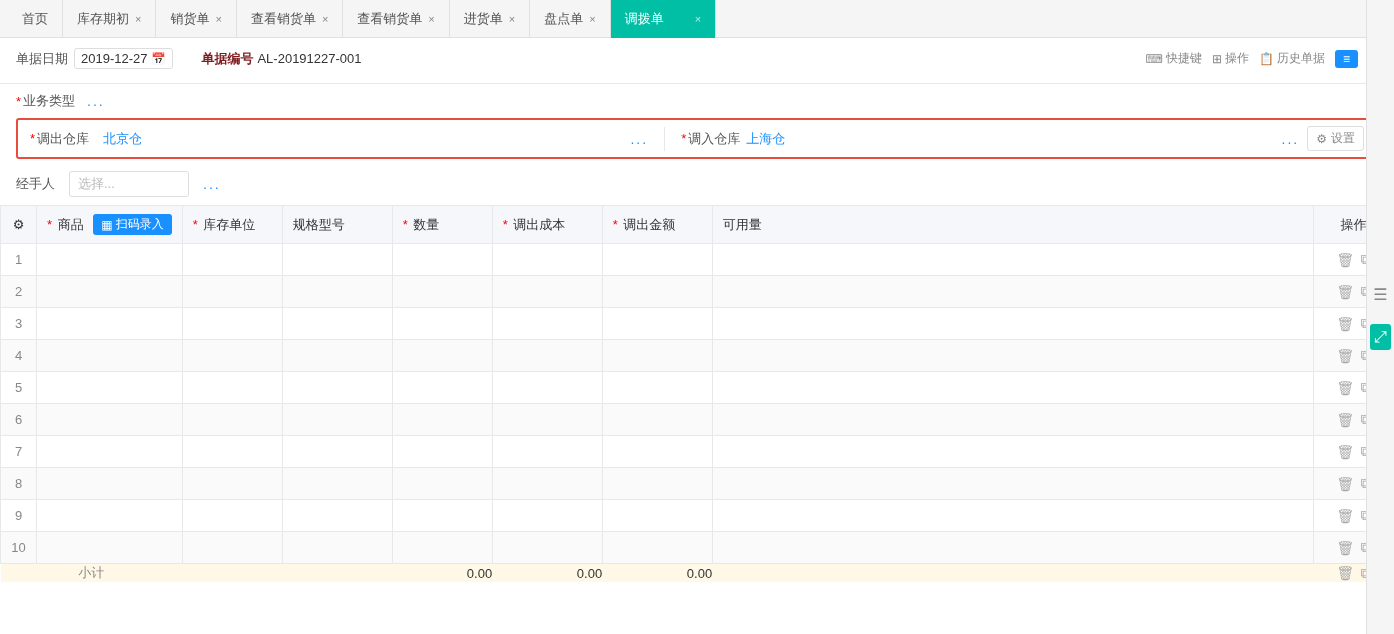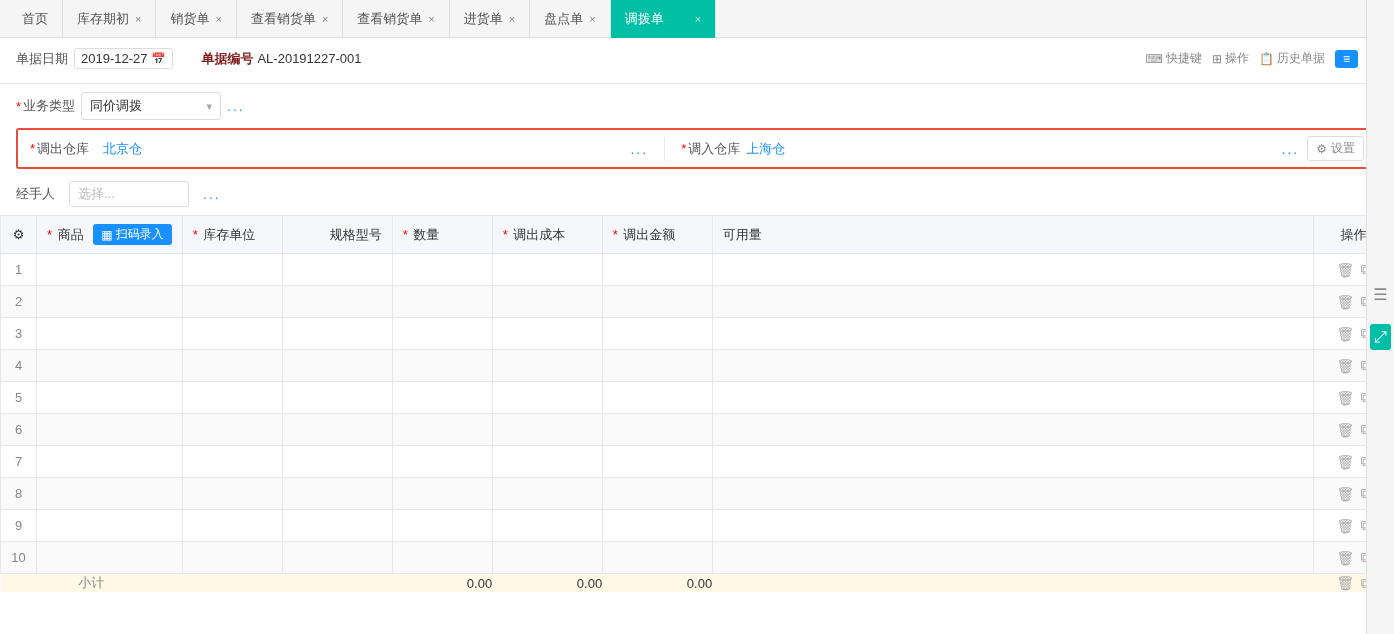--- a/index.html
+++ b/index.html
@@ -341,24 +341,20 @@
         <span>⊟</span>
       </div>
     </div>
   </div>
 </div>
 
 <div class="business-row">
   <div class="field-group">
     <span class="required-star">*</span>
     <span class="form-label">业务类型</span>
-    <div class="select-field">
-      <span>同价调拨</span>
-      <span class="select-arrow">▾</span>
-    </div>
     <span class="ellipsis-btn">...</span>
   </div>
 </div>
 
 <div class="warehouse-box">
   <div class="warehouse-field">
     <span class="required-star">*</span>
     <span class="form-label">调出仓库</span>
     <span class="form-value" style="color:#1890ff; margin-left:8px;">北京仓</span>
     <span class="ellipsis-btn" style="margin-left:auto;">...</span>
@@ -396,21 +392,21 @@
           <span>商品</span>
           <span class="scan-btn">
             <span>▦</span>
             <span>扫码录入</span>
           </span>
         </th>
         <th style="width:100px;">
           <span class="required-star">*</span>
           <span>库存单位</span>
         </th>
-        <th style="width:110px;text-align:right;">
+        <th style="width:110px;">
           <span>规格型号</span>
         </th>
         <th style="width:100px;">
           <span class="required-star">*</span>
           <span>数量</span>
         </th>
         <th style="width:110px;">
           <span class="required-star">*</span>
           <span>调出成本</span>
         </th>

